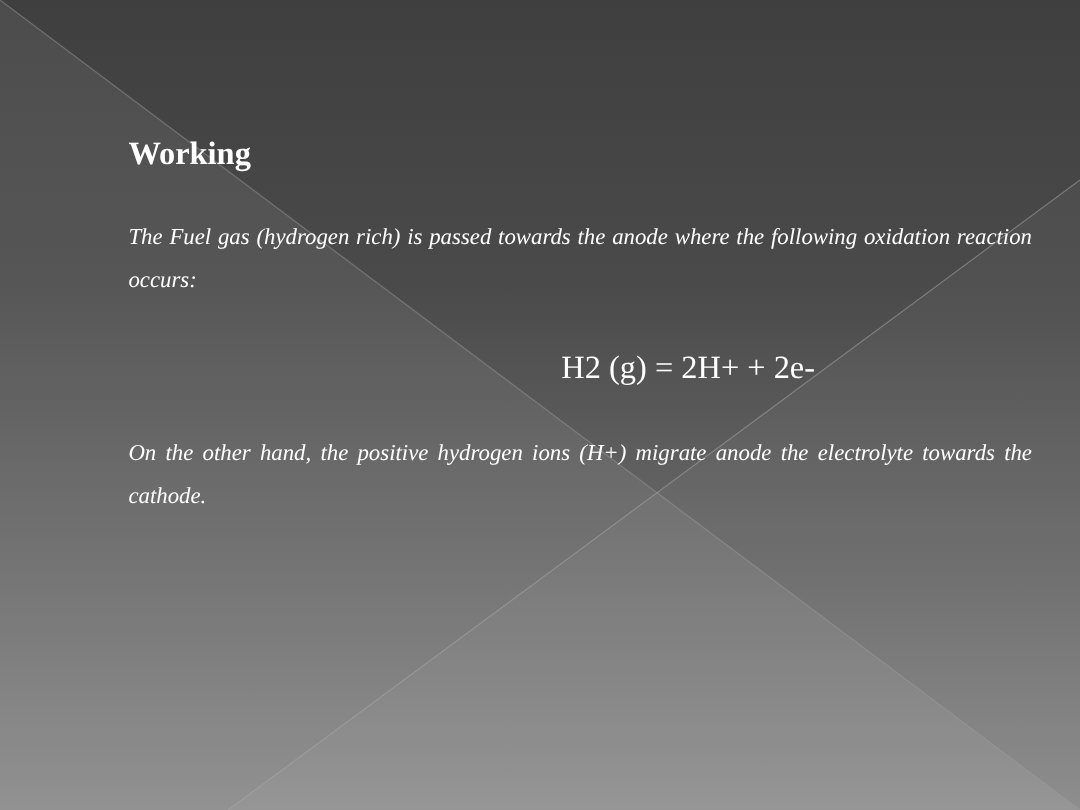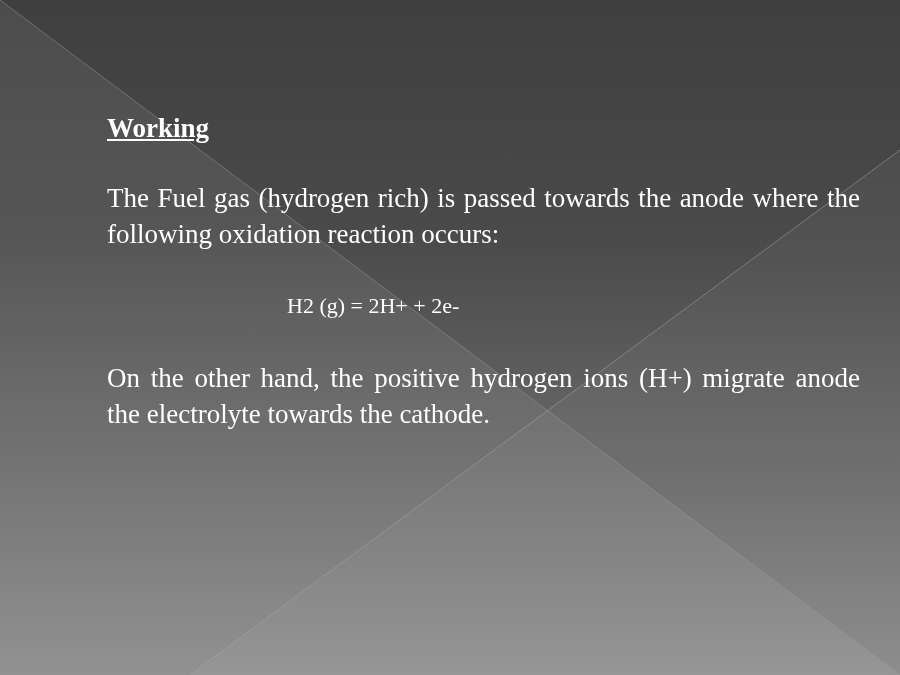--- a/index.html
+++ b/index.html
@@ -1,23 +1,23 @@
 <!DOCTYPE html>
 <html><head>
   <meta charset="utf-8">
   <style>
     html, body { margin:0; padding:0; }
     body { width:900px; height:675px; overflow:hidden; position:relative;
       background: linear-gradient(180deg, #3f3f3f 0%, #4a4a4a 35%, #6a6a6a 70%, #8a8a8a 100%);
       font-family: "Liberation Serif", serif; color:#ffffff; }
     .bg { position:absolute; left:0; top:0; width:900px; height:675px; }
     .slide { position:absolute; left:107px; top:108px; width:753px; }
-    .title { font-weight:bold; font-size:27px; line-height:40px; margin:0 0 32px 0;text-decoration:underline; }
-    .para { font-size:27px; line-height:36px; text-align:justify; margin:0 0 36px 0; }
-    .eq { font-size:22px; line-height:36px; padding-left:180px; margin:0 0 36px 0; }
+    .title { font-weight:bold; font-size:27px; line-height:40px; margin:0 0 32px 0; }
+    .para { font-size:19px; line-height:36px; text-align:justify; margin:0 0 36px 0;font-style:italic; }
+    .eq { font-size:27px; line-height:36px; padding-left:180px; margin:0 0 36px 0;text-align:center; }
   </style>
 </head>
 <body>
 
 <svg class="bg" width="900" height="675" viewBox="0 0 900 675">
   <polygon points="0,0 0,675 900,675" fill="#ffffff" fill-opacity="0.07"></polygon>
   <line x1="0" y1="0" x2="900" y2="675" stroke="#9a9a9a" stroke-opacity="0.5" stroke-width="1"></line>
   <line x1="190" y1="675" x2="900" y2="150" stroke="#aaaaaa" stroke-opacity="0.5" stroke-width="1"></line>
   <polygon points="190,675 900,150 900,675" fill="#ffffff" fill-opacity="0.04"></polygon>
 </svg>

